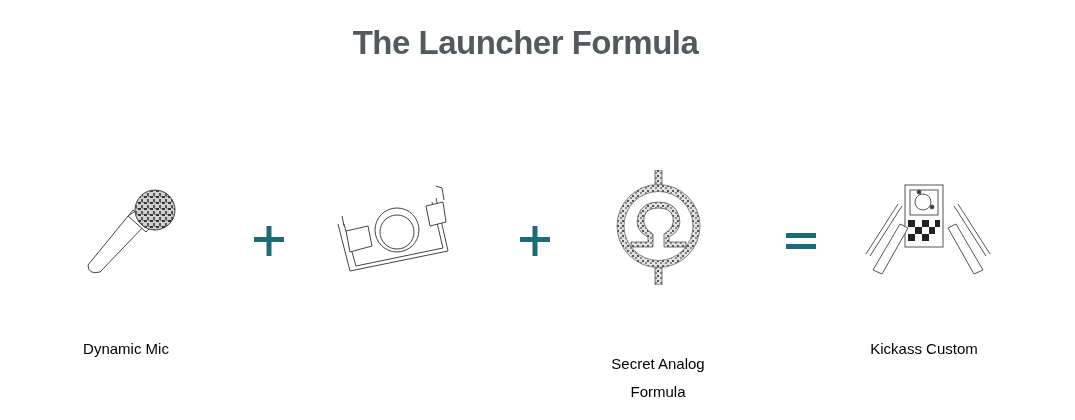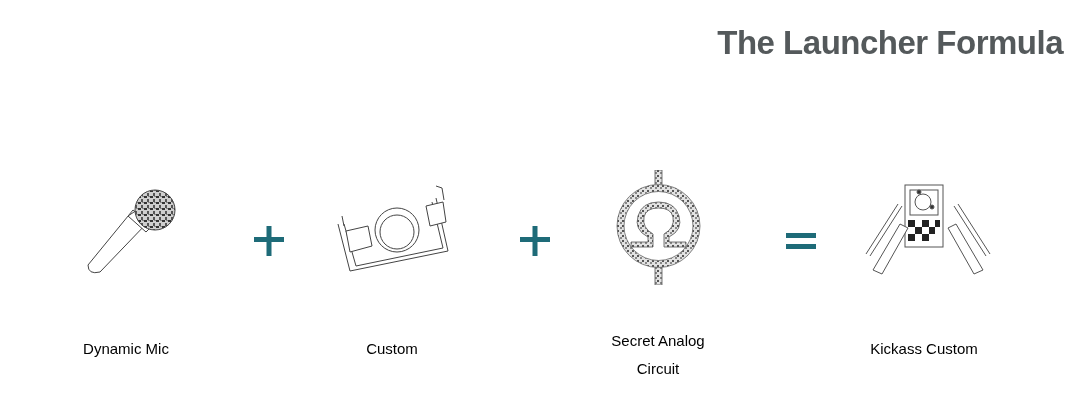--- a/index.html
+++ b/index.html
@@ -1,18 +1,18 @@
 <!DOCTYPE html>
 <html><head>
 <meta charset="utf-8">
 <style>
   html, body { margin: 0; padding: 0; background: #ffffff; }
   body { width: 1075px; height: 420px; position: relative; overflow: hidden;
          font-family: "Liberation Sans", "DejaVu Sans", sans-serif; }
-  .title { position: absolute; left: 0; width: 1075px; top: 24px; text-align: right;
+  .title { position: absolute; left: 0; width: 1075px; top: 24px; text-align: center;
            font-size: 33px; font-weight: bold; color: #54595b; letter-spacing: -0.5px; }
   .title span { position: relative; left: -12px; }
   .icon { position: absolute; }
   .label { position: absolute; text-align: center; color: #000000; font-size: 15px;
            line-height: 28px; width: 240px; font-weight: normal; }
   .op { position: absolute; }
 </style>
 </head>
 <body>
 
@@ -54,21 +54,20 @@
       <path d="M16,48 L28,90 L115,72 L104,26"></path>
       <path d="M18,55 L40,50 L44,70 L22,76 Z"></path>
       <path d="M98,30 L115,26 L118,46 L102,50 Z"></path>
       <circle cx="69" cy="54" r="22"></circle>
       <circle cx="69" cy="56" r="17"></circle>
       <path d="M108,10 L114,12 L116,24 M14,40 L16,50"></path>
     </g>
   </svg>
 </div>
 <div class="label" style="left:272px;top:335px;">
-  <div>Custom</div>
 </div>
 
 <div class="op" style="left:520px;top:226px;width:30px;height:30px;">
   <svg width="30" height="30">
       <rect x="0" y="11" width="30" height="5" fill="#1e6b78"></rect>
       <rect x="12.5" y="0" width="5" height="30" fill="#1e6b78"></rect>
     </svg>
 </div>
 
 <div class="icon" style="left:612px;top:170px;width:100px;height:115px;">
@@ -81,23 +80,23 @@
       </pattern>
     </defs>
     <rect x="43" y="0" width="7" height="18" fill="url(#speck2)" stroke="#555" stroke-width="0.8"></rect>
     <rect x="43" y="95" width="7" height="20" fill="url(#speck2)" stroke="#555" stroke-width="0.8"></rect>
     <circle cx="46.5" cy="56" r="38" fill="none" stroke="url(#speck2)" stroke-width="7"></circle>
     <circle cx="46.5" cy="56" r="41.5" fill="none" stroke="#666" stroke-width="0.8"></circle>
     <circle cx="46.5" cy="56" r="34.5" fill="none" stroke="#666" stroke-width="0.8"></circle>
     <path d="M36,72 L36,67 Q22,60 26,46 Q30,32 46.5,32 Q63,32 67,46 Q71,60 57,67 L57,72 L74,72 L74,77 L52,77 L52,64 Q63,58 61,47 Q59,38 46.5,38 Q34,38 32,47 Q30,58 41,64 L41,77 L19,77 L19,72 Z" fill="url(#speck2)" stroke="#555" stroke-width="0.8"></path>
   </svg>
 </div>
-<div class="label" style="left:538px;top:327px;">
+<div class="label" style="left:538px;top:350px;">
   <div>Secret Analog</div>
-  <div>Circuit</div>
+  <div>Formula</div>
 </div>
 
 <div class="op" style="left:786px;top:233px;width:30px;height:20px;">
   <svg width="30" height="20">
       <rect x="0" y="0" width="30" height="5" fill="#1e6b78"></rect>
       <rect x="0" y="11" width="30" height="5" fill="#1e6b78"></rect>
     </svg>
 </div>
 
 <div class="icon" style="left:858px;top:182px;width:140px;height:100px;">

